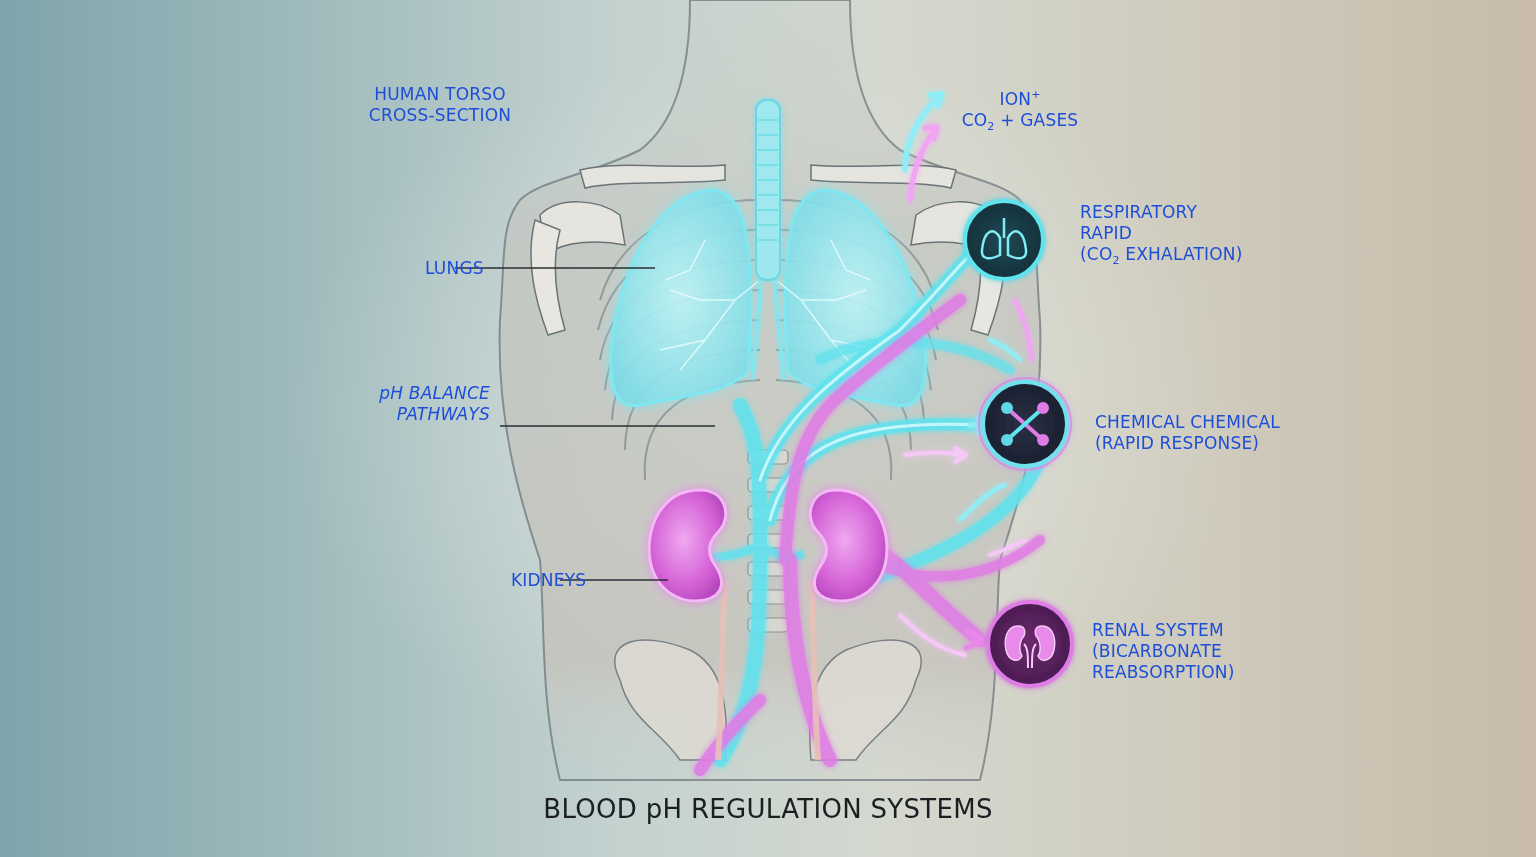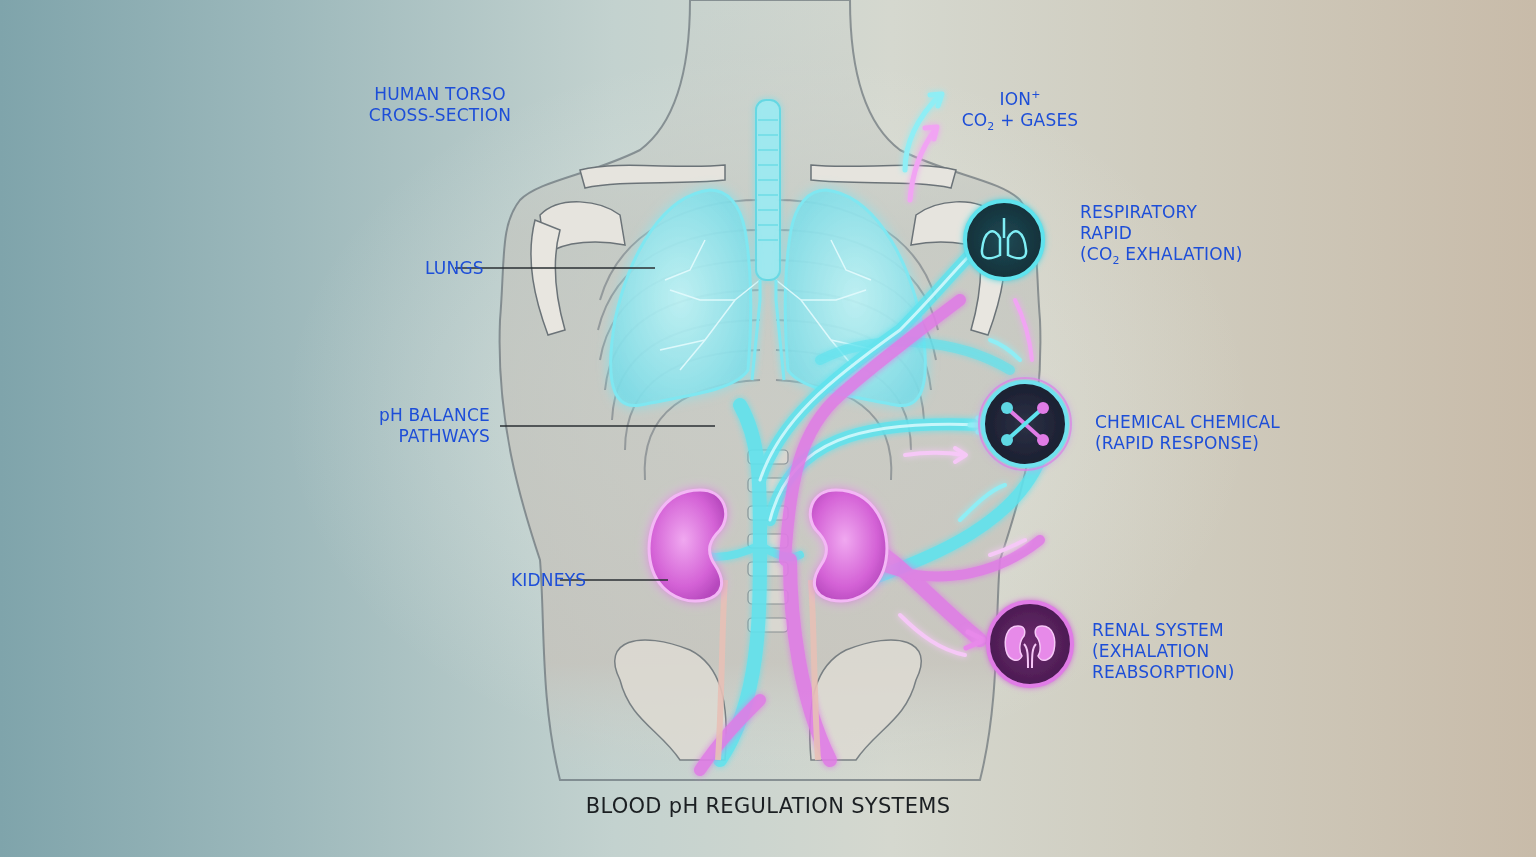--- a/index.html
+++ b/index.html
@@ -16,21 +16,21 @@
   svg.art { position: absolute; left: 0; top: 0; }
   .label {
     position: absolute; color: #1d4ed8; font-weight: 500;
     font-size: 17px; line-height: 21px; letter-spacing: 0.2px;
   }
   .label .sub { font-weight: 400; }
   .center { text-align: center; }
   .right { text-align: right; }
   .title {
     position: absolute; left: 0; width: 1536px; top: 794px; text-align: center;
-    font-size: 21px; color: #1b1f22; letter-spacing: 0.3px; font-weight: 500;
+    font-size: 26px; color: #1b1f22; letter-spacing: 0.3px; font-weight: 500;
   }
   sub, sup { font-size: 11px; }
 </style>
 </head>
 <body>
 
 <div class="vignette"></div>
 
 <svg class="art" width="1536" height="857" viewBox="0 0 1536 857">
   <defs>
@@ -229,21 +229,21 @@
 
 <div class="label center" style="left:945px; top:84px; width:150px;">
   <div><span>ION</span><sup>+</sup></div>
   <div><span>CO</span><sub>2</sub><span> + GASES</span></div>
 </div>
 
 <div class="label" style="left:385px; top:258px;margin-left:40px;">
   <span>LUNGS</span>
 </div>
 
-<div class="label right" style="left:330px; top:405px; width:160px;">
+<div class="label right" style="left:330px; top:383px; width:160px;font-style:italic;">
   <div>pH BALANCE</div>
   <div>PATHWAYS</div>
 </div>
 
 <div class="label" style="left:471px; top:570px;margin-left:40px;">
   <span>KIDNEYS</span>
 </div>
 
 <div class="label" style="left:1066px; top:202px;margin-left:14px;">
   <div>RESPIRATORY</div>
@@ -251,17 +251,17 @@
   <div class="sub"><span>(CO</span><sub>2</sub><span> EXHALATION)</span></div>
 </div>
 
 <div class="label" style="left:1095px; top:412px;">
   <div>CHEMICAL CHEMICAL</div>
   <div class="sub">(RAPID RESPONSE)</div>
 </div>
 
 <div class="label" style="left:1092px; top:620px;">
   <div>RENAL SYSTEM</div>
-  <div class="sub">(EXHALATION</div>
+  <div class="sub">(BICARBONATE</div>
   <div class="sub">REABSORPTION)</div>
 </div>
 
 <div class="title">BLOOD pH REGULATION SYSTEMS</div>
 
 </body></html>

